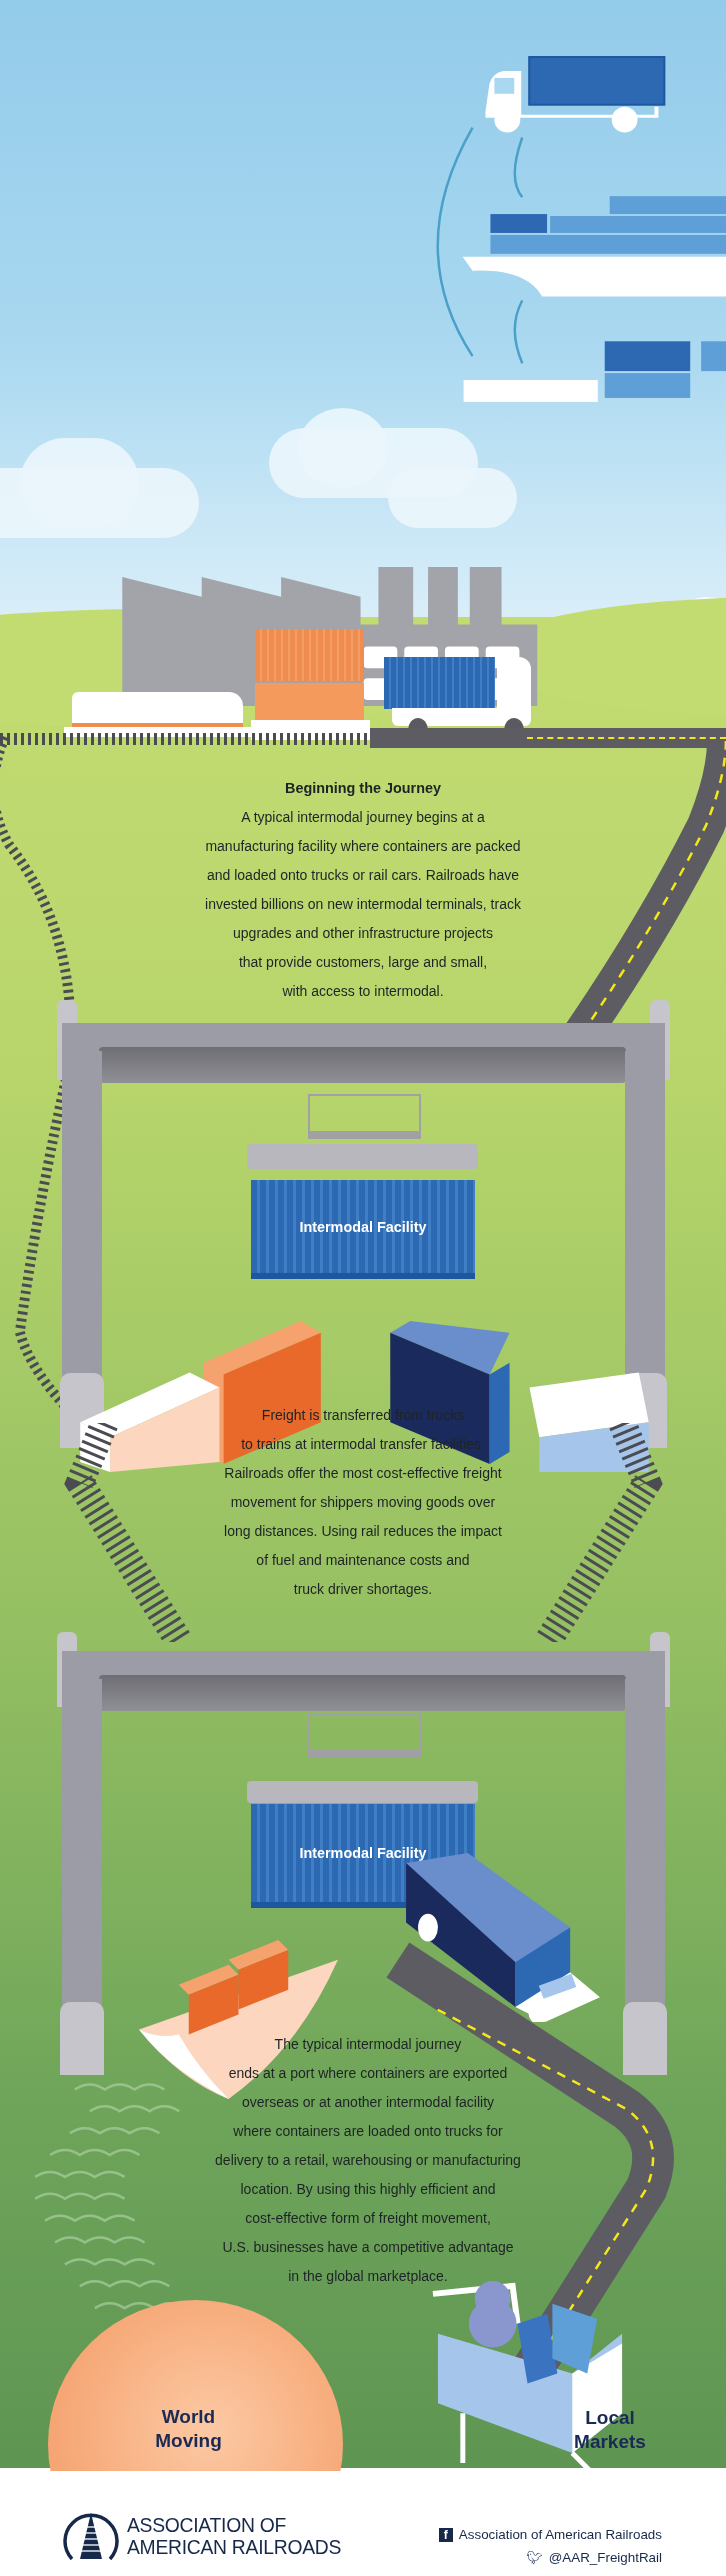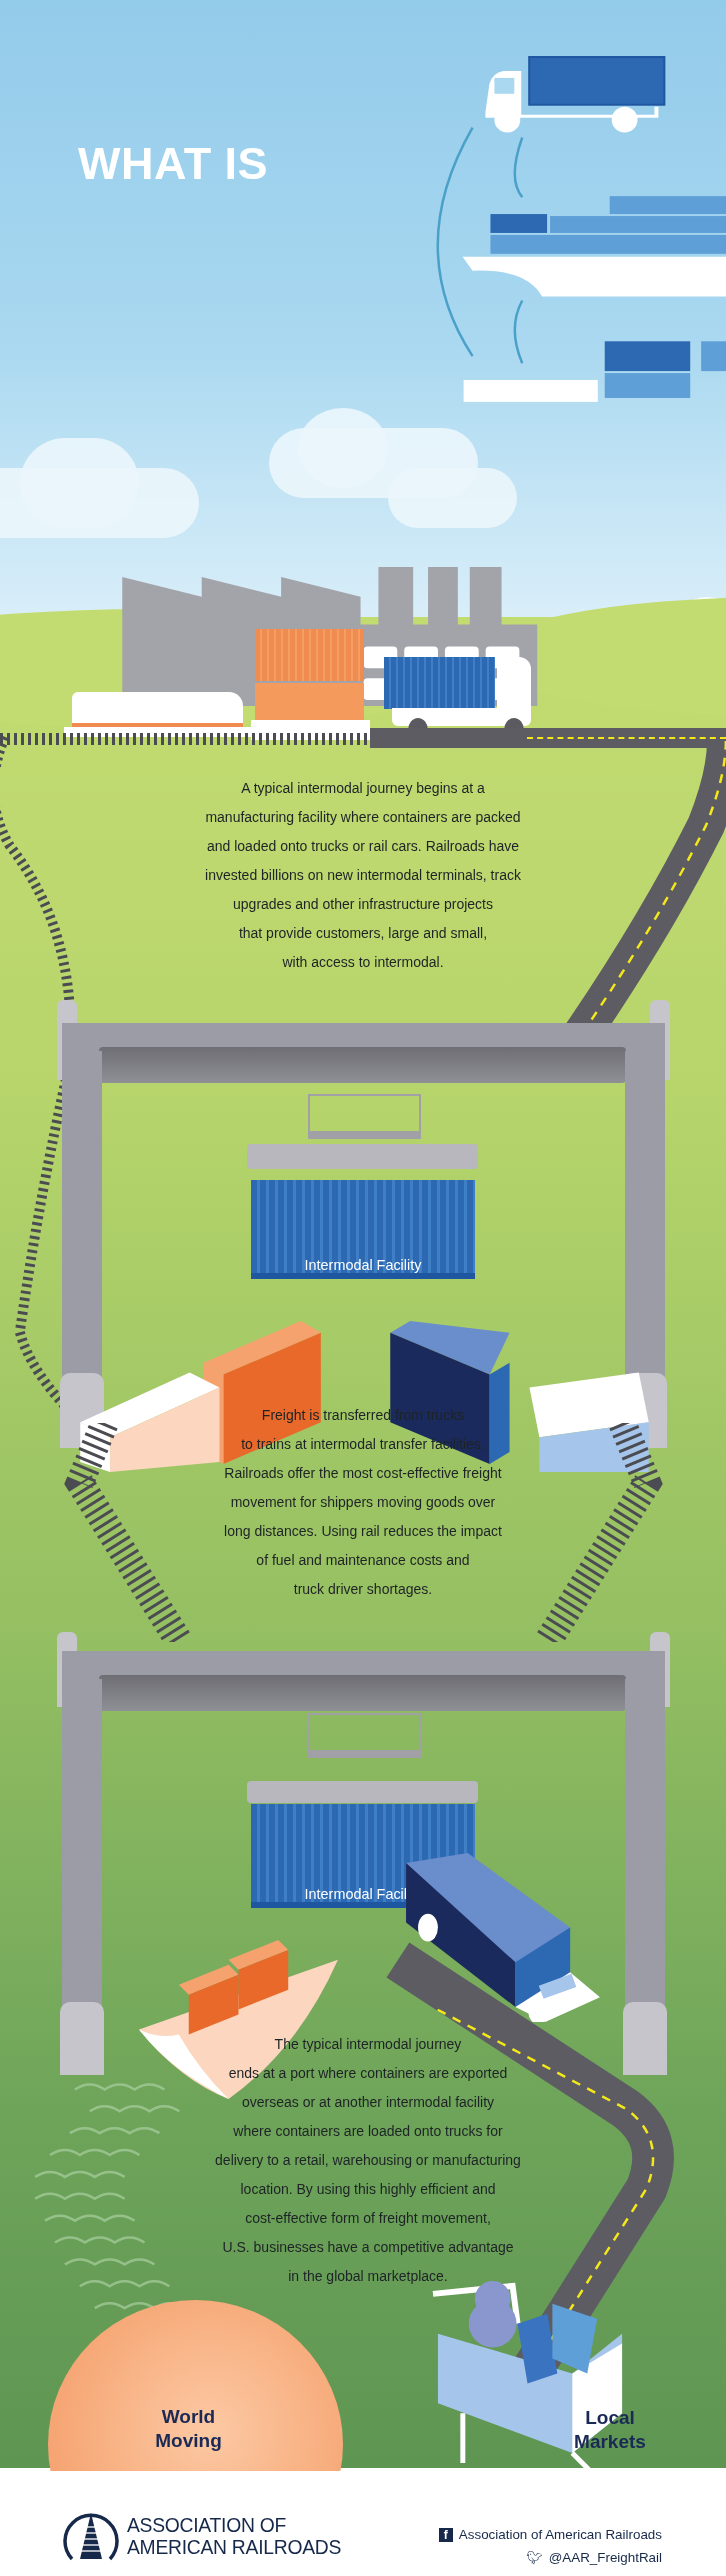--- a/index.html
+++ b/index.html
@@ -13,22 +13,22 @@
   .cloud { position: absolute; background: rgba(255,255,255,0.85); border-radius: 60px; }
   .cloud-soft { background: rgba(235,246,252,0.9); }
   .title { position: absolute; left: 78px; top: 139px; color: #fff; font-weight: bold;
            font-size: 45px; line-height: 50px; letter-spacing: 0.5px; }
   .intro { position: absolute; left: 78px; top: 269px; width: 289px; color: #1f2a33;
            font-size: 15.4px; line-height: 27px; }
   .section { position: absolute; text-align: center; color: #1e2326; font-size: 14px; line-height: 29px; }
   .section h3 { font-size: 14.4px; font-weight: bold; line-height: 29px; }
   .section p { white-space: pre-line; }
   .container-box { position: absolute; background: repeating-linear-gradient(90deg, #2c69b2 0 6px, #3f7fc6 6px 9px);
-                   border-bottom: 6px solid #1e56a0; display: flex; align-items: flex-end; justify-content: center;
-                   color: #fff; font-weight: normal; font-size: 14.4px; }
+                   border-bottom: 6px solid #1e56a0; display: flex; align-items: center; justify-content: center;
+                   color: #fff; font-weight: bold; font-size: 14.4px; }
   .gantry-beam { position: absolute; background: #9c9ca6; }
   .gantry-under { position: absolute; background: linear-gradient(#6e6e74, #8f8f96); border-radius: 4px; }
   .gantry-leg { position: absolute; background: #9c9ca6; }
   .gantry-cap { position: absolute; background: #c5c5cb; border-radius: 6px 6px 0 0; }
   .road { position: absolute; background: #5c5c62; }
   .lane { position: absolute; border-top: 2px dashed #f4e81b; }
   .track { position: absolute; background: repeating-linear-gradient(90deg, #4b4b52 0 3px, transparent 3px 7px); }
   .footer { position: absolute; left: 0; top: 2471px; width: 726px; height: 105px; background: #fff; }
   .logo-text { position: absolute; left: 127px; top: 2514px; color: #17294a; font-size: 21px; line-height: 22px;
                font-family: "Liberation Sans", sans-serif; letter-spacing: -0.3px; transform: scaleX(0.92); transform-origin: left; }
@@ -48,21 +48,20 @@
   <div class="cloud cloud-soft" style="left:388px;top:468px;width:129px;height:60px;"></div>
   <div class="cloud" style="left:-20px;top:647px;width:149px;height:60px;"></div>
   <div class="cloud" style="left:567px;top:627px;width:179px;height:70px;"></div>
   <div class="cloud" style="left:667px;top:597px;width:80px;height:80px;border-radius:50%;"></div>
 
   <div class="field"></div>
   <div class="hill" style="left:-199px;top:609px;width:696px;height:119px;"></div>
   <div class="hill" style="left:478px;top:597px;width:597px;height:119px;"></div>
 
   <div class="title">
-    <div>WHAT IS</div>
   </div>
 
   <svg style="position:absolute;left:398px;top:40px;" width="328" height="368" viewBox="0 0 330 370">
     <g>
       <rect x="132" y="17" width="136" height="48" fill="#2c69b2"></rect>
       <rect x="132" y="17" width="136" height="48" fill="none" stroke="#1e56a0" stroke-width="2"></rect>
       <path d="M88 72 L92 44 Q95 33 106 31 L124 31 L124 75 L258 75 L258 67 L262 67 L262 78 L88 78 Z" fill="#fff"></path>
       <rect x="97" y="38" width="20" height="16" fill="#a9d8f0"></rect>
       <circle cx="110" cy="80" r="13" fill="#fff"></circle>
         <circle cx="228" cy="80" r="13" fill="#fff"></circle>
@@ -118,20 +117,21 @@
   <svg style="position:absolute;left:0;top:736px;" width="119" height="696" viewBox="0 0 120 700">
     <path d="M5 0 Q-20 60 10 110 Q80 200 70 330 Q40 460 20 600 Q30 640 80 690" stroke="#4b4b52" stroke-width="10" fill="none" stroke-dasharray="3 4"></path>
   </svg>
 
   <svg style="position:absolute;left:537px;top:736px;" width="189" height="298" viewBox="0 0 190 300">
     <path d="M190 5 Q190 40 170 90 Q120 190 45 300" stroke="#5c5c62" stroke-width="38" fill="none"></path>
     <path d="M190 5 Q190 40 170 90 Q120 190 45 300" stroke="#f4e81b" stroke-width="2.5" fill="none" stroke-dasharray="9 8"></path>
   </svg>
 
   <div class="section" style="left:164px;top:774px;width:398px;">
+    <h3>Beginning the Journey</h3>
     <p>A typical intermodal journey begins at a
 manufacturing facility where containers are packed
 and loaded onto trucks or rail cars. Railroads have
 invested billions on new intermodal terminals, track
 upgrades and other infrastructure projects
 that provide customers, large and small,
 with access to intermodal.</p>
   </div>
 
   <div class="gantry-cap" style="left:57px;top:1000px;width:20px;height:80px;"></div>

